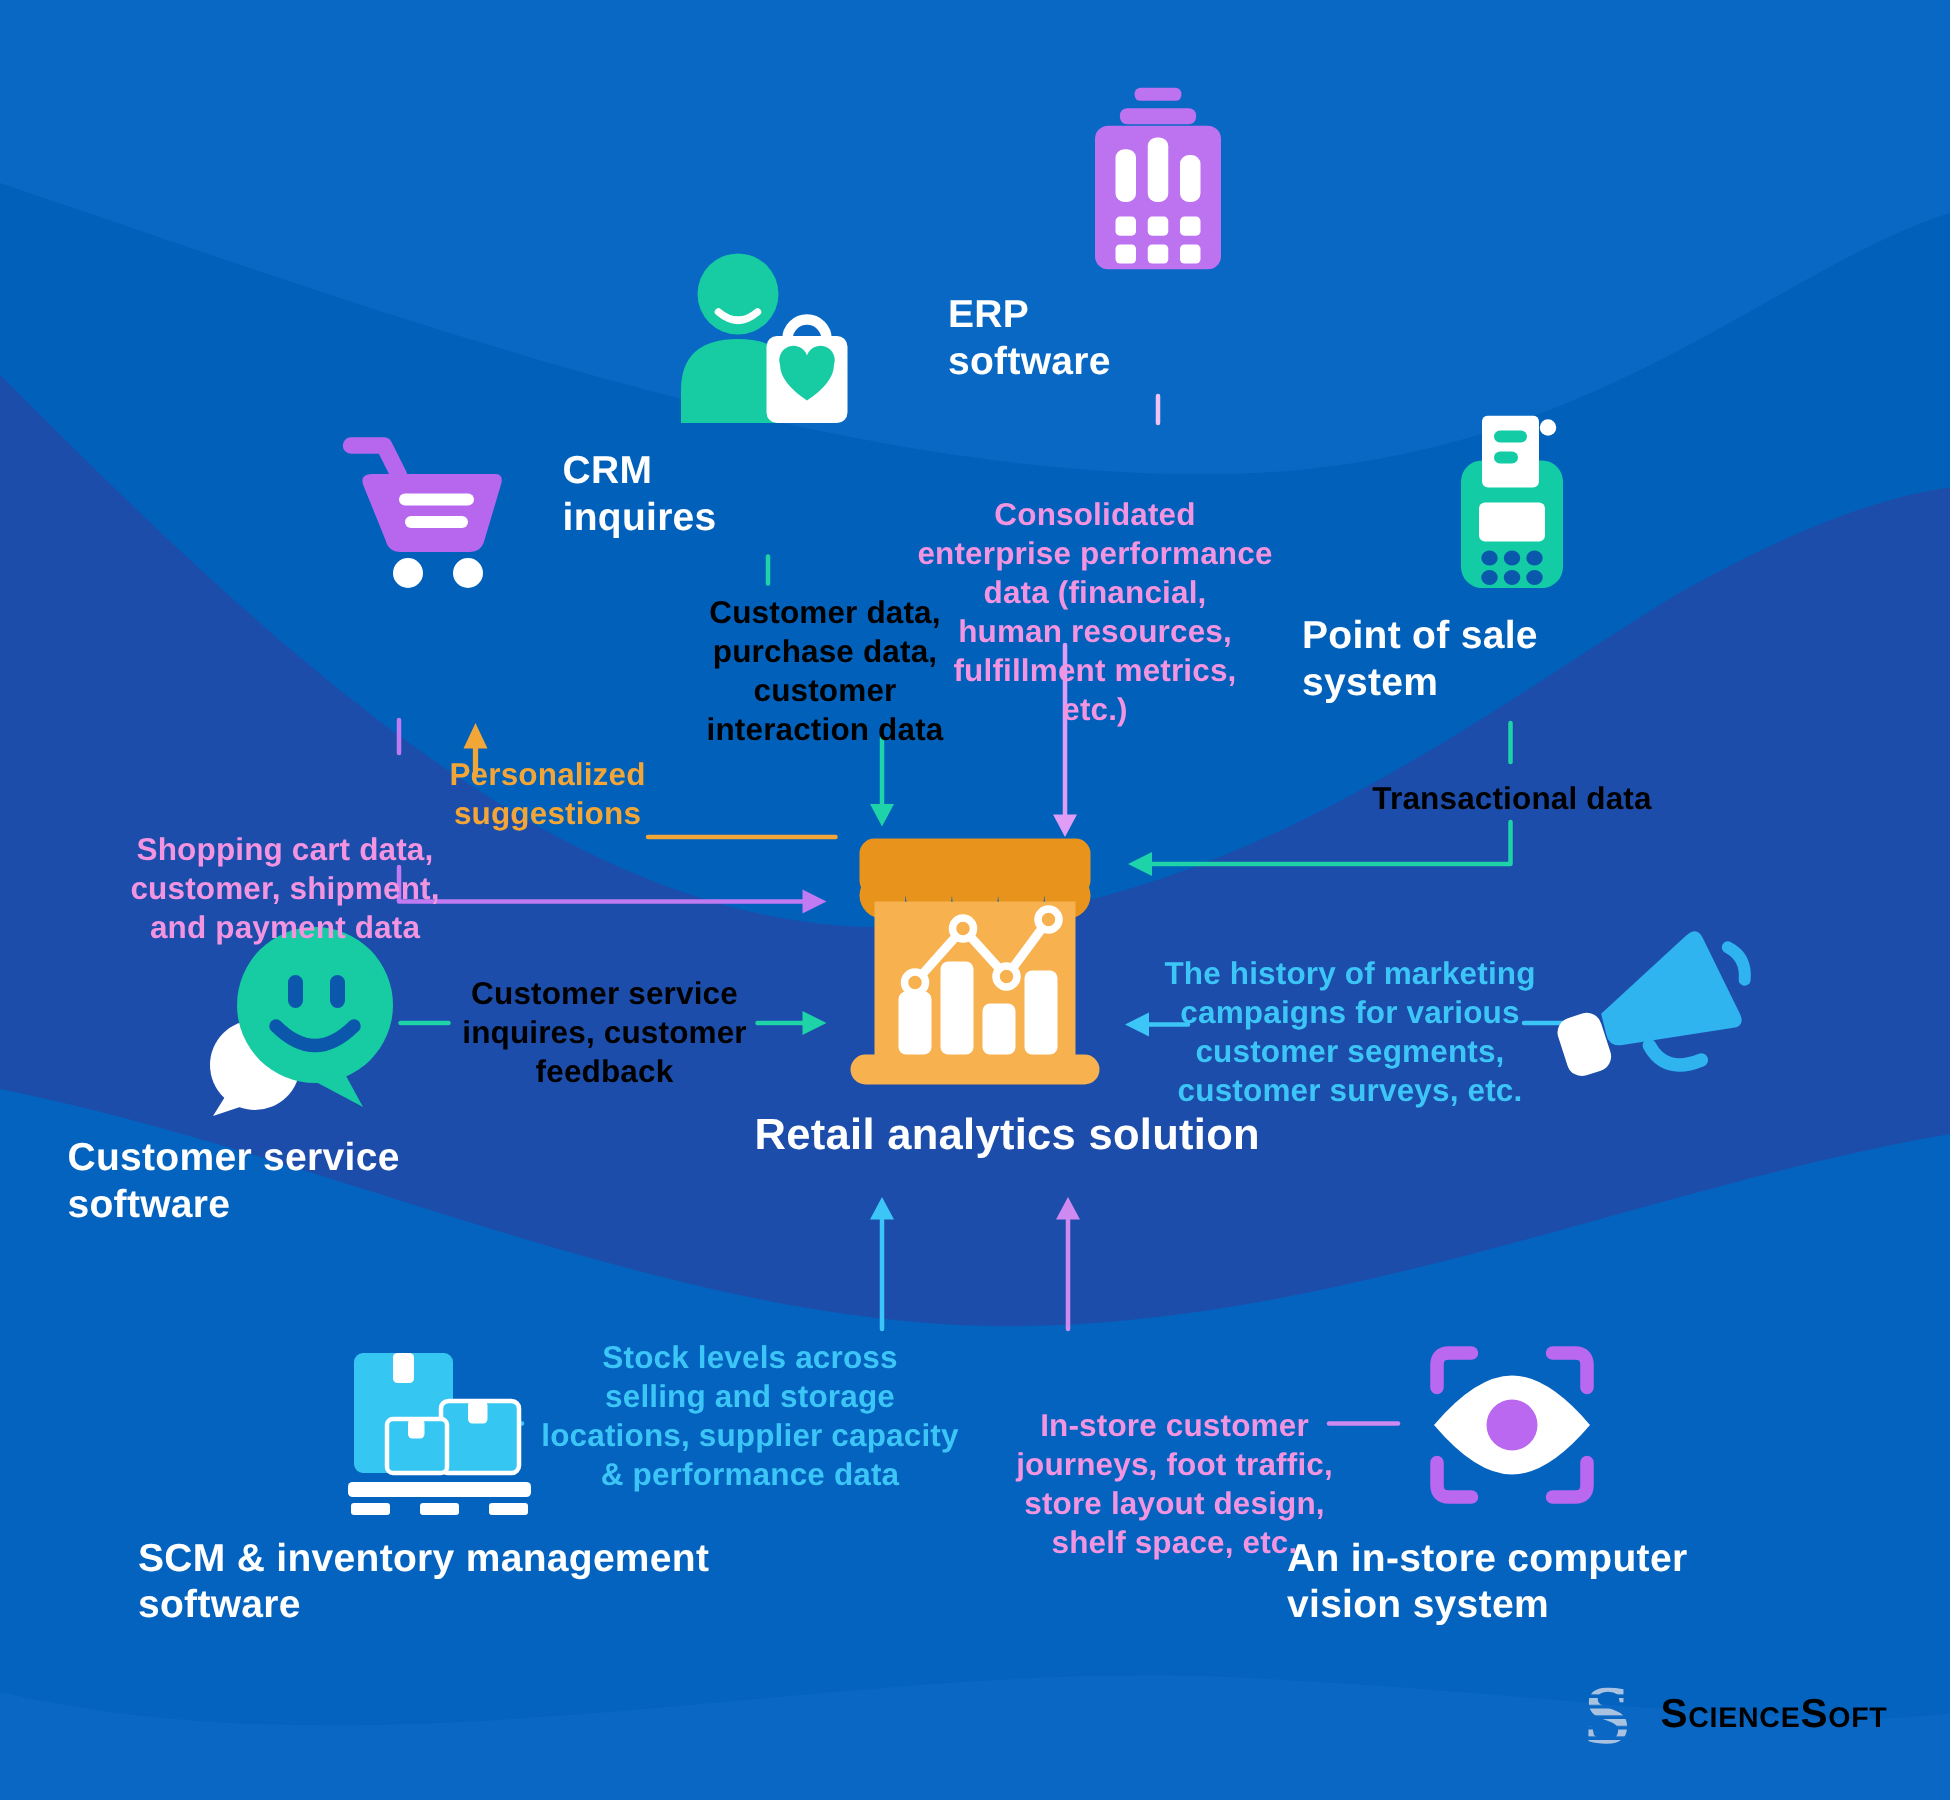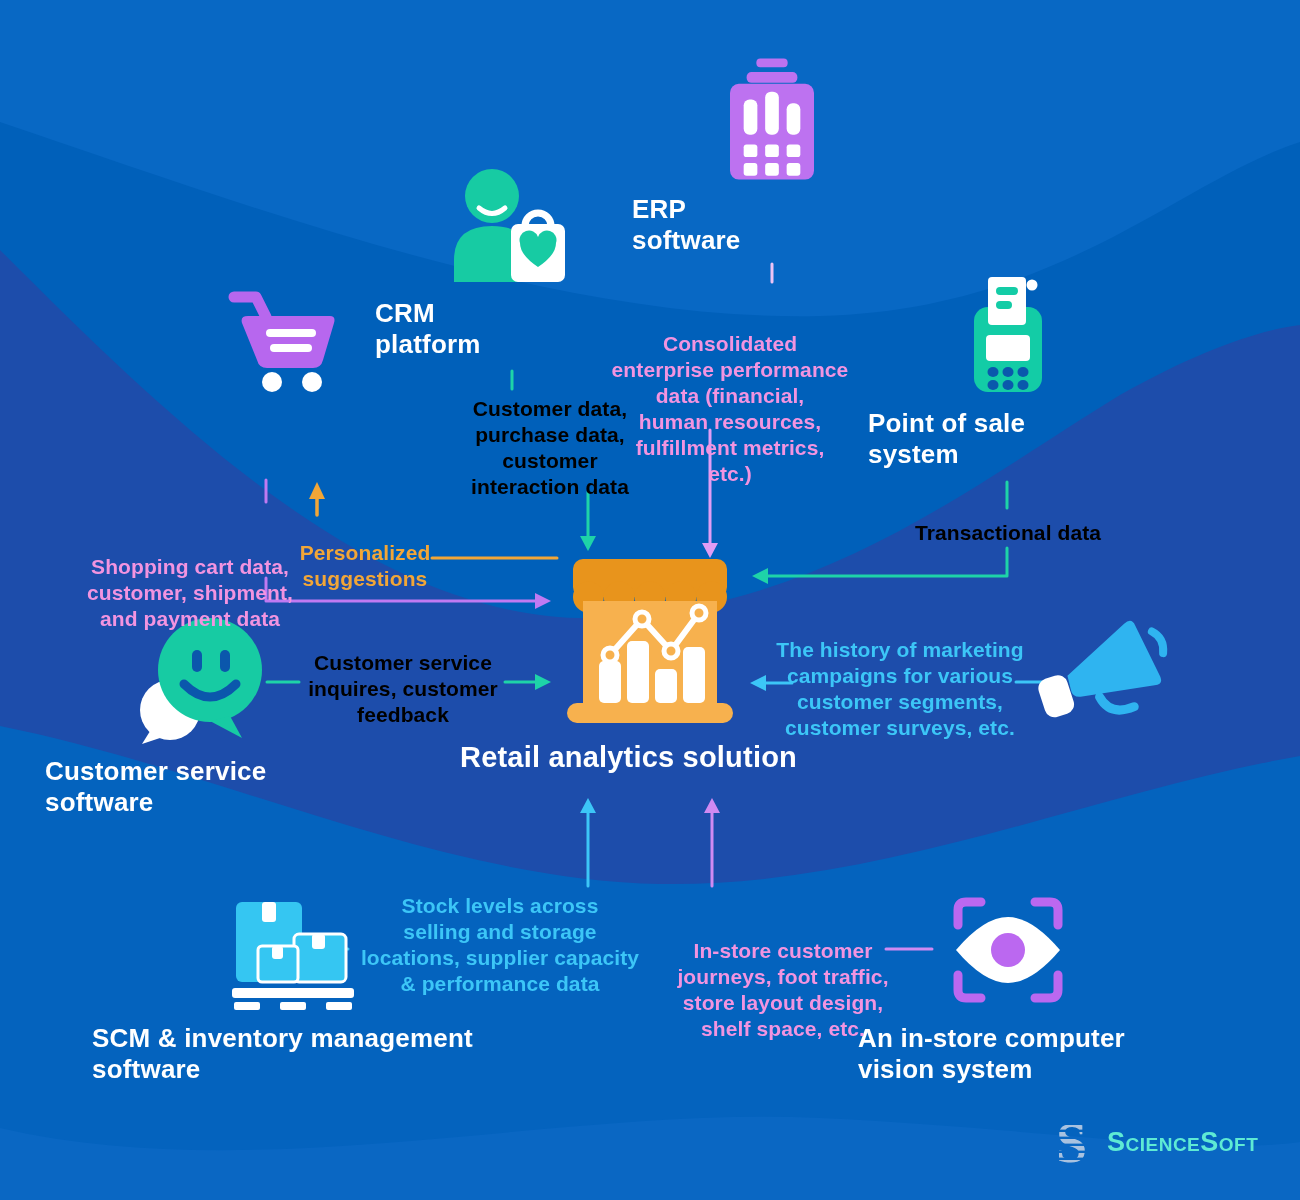--- a/index.html
+++ b/index.html
@@ -8,35 +8,35 @@
     font-family:"Liberation Sans", sans-serif;background:#0868c4;
   }
   .stage svg{display:block;}
   .abs{position:absolute;}
   .node-label{
     position:absolute;color:#ffffff;font-weight:700;font-size:26px;
     line-height:1.2;text-align:left;white-space:pre-line;letter-spacing:.2px;
   }
   .center-title{
     position:absolute;color:#ffffff;font-weight:800;font-size:29px;
-    line-height:1.15;text-align:left;white-space:pre-line;letter-spacing:.2px;
+    line-height:1.15;text-align:right;white-space:pre-line;letter-spacing:.2px;
   }
   .data-label{
     position:absolute;font-weight:700;font-size:21px;line-height:1.24;
     text-align:center;white-space:pre-line;letter-spacing:.1px;
   }
   .c-pink{color:#f294e0;margin-top:43px;}
   .c-teal{color:#000000;}
   .c-cyan{color:#3cc6f7;}
   .c-orange{color:#f2a637;}
   .logo{
     position:absolute;left:1058px;top:1118px;display:flex;align-items:center;gap:9px;
   }
   .logo-text{
-    color:#5eead4;font-size:27px;font-weight:600;font-variant:small-caps;
+    color:#000000;font-size:27px;font-weight:600;font-variant:small-caps;
     letter-spacing:.5px;
   }
 </style>
 </head>
 <body>
 
 <div class="stage">
 
   <svg class="abs" style="left:0;top:0" width="1300" height="1200" viewBox="0 0 1300 1200" aria-hidden="true">
     <rect width="1300" height="1200" fill="#0868c4"></rect>
@@ -190,37 +190,37 @@
       <path d="M8,31 v-15 q0,-8 8,-8 h15"></path>
       <path d="M85,8 h15 q8,0 8,8 v15"></path>
       <path d="M8,81 v15 q0,8 8,8 h15"></path>
       <path d="M108,81 v15 q0,8 -8,8 h-15"></path>
     </g>
     <path d="M6,56 Q34,23 58,23 Q82,23 110,56 Q82,89 58,89 Q34,89 6,56 Z" fill="#ffffff"></path>
     <circle cx="58" cy="56" r="17" fill="#bb68f0"></circle>
   </svg>
 
   <div class="node-label" style="left:375px;top:298px;width:280px">CRM
-platform</div>
+inquires</div>
   <div class="node-label" style="left:632px;top:194px;width:280px">ERP
 software</div>
   <div class="node-label" style="left:868px;top:408px;width:280px">Point of sale
 system</div>
   <div class="node-label" style="left:45px;top:756px;width:300px">Customer service
 software</div>
   <div class="node-label" style="left:92px;top:1023px;width:400px">SCM &amp; inventory management
 software</div>
   <div class="node-label" style="left:858px;top:1023px;width:300px">An in-store computer
 vision system</div>
   <div class="center-title" style="left:460px;top:741px;width:380px">Retail analytics solution</div>
 
   <div class="data-label c-pink" style="left:58px;top:511px;width:264px">Shopping cart data,
 customer, shipment,
 and payment data</div>
-  <div class="data-label c-orange" style="left:280px;top:540px;width:170px">Personalized
+  <div class="data-label c-orange" style="left:280px;top:504px;width:170px">Personalized
 suggestions</div>
   <div class="data-label c-teal" style="left:440px;top:396px;width:220px">Customer data,
 purchase data,
 customer
 interaction data</div>
   <div class="data-label c-pink" style="left:592px;top:288px;width:276px">Consolidated
 enterprise performance
 data (financial,
 human resources,
 fulfillment metrics,

